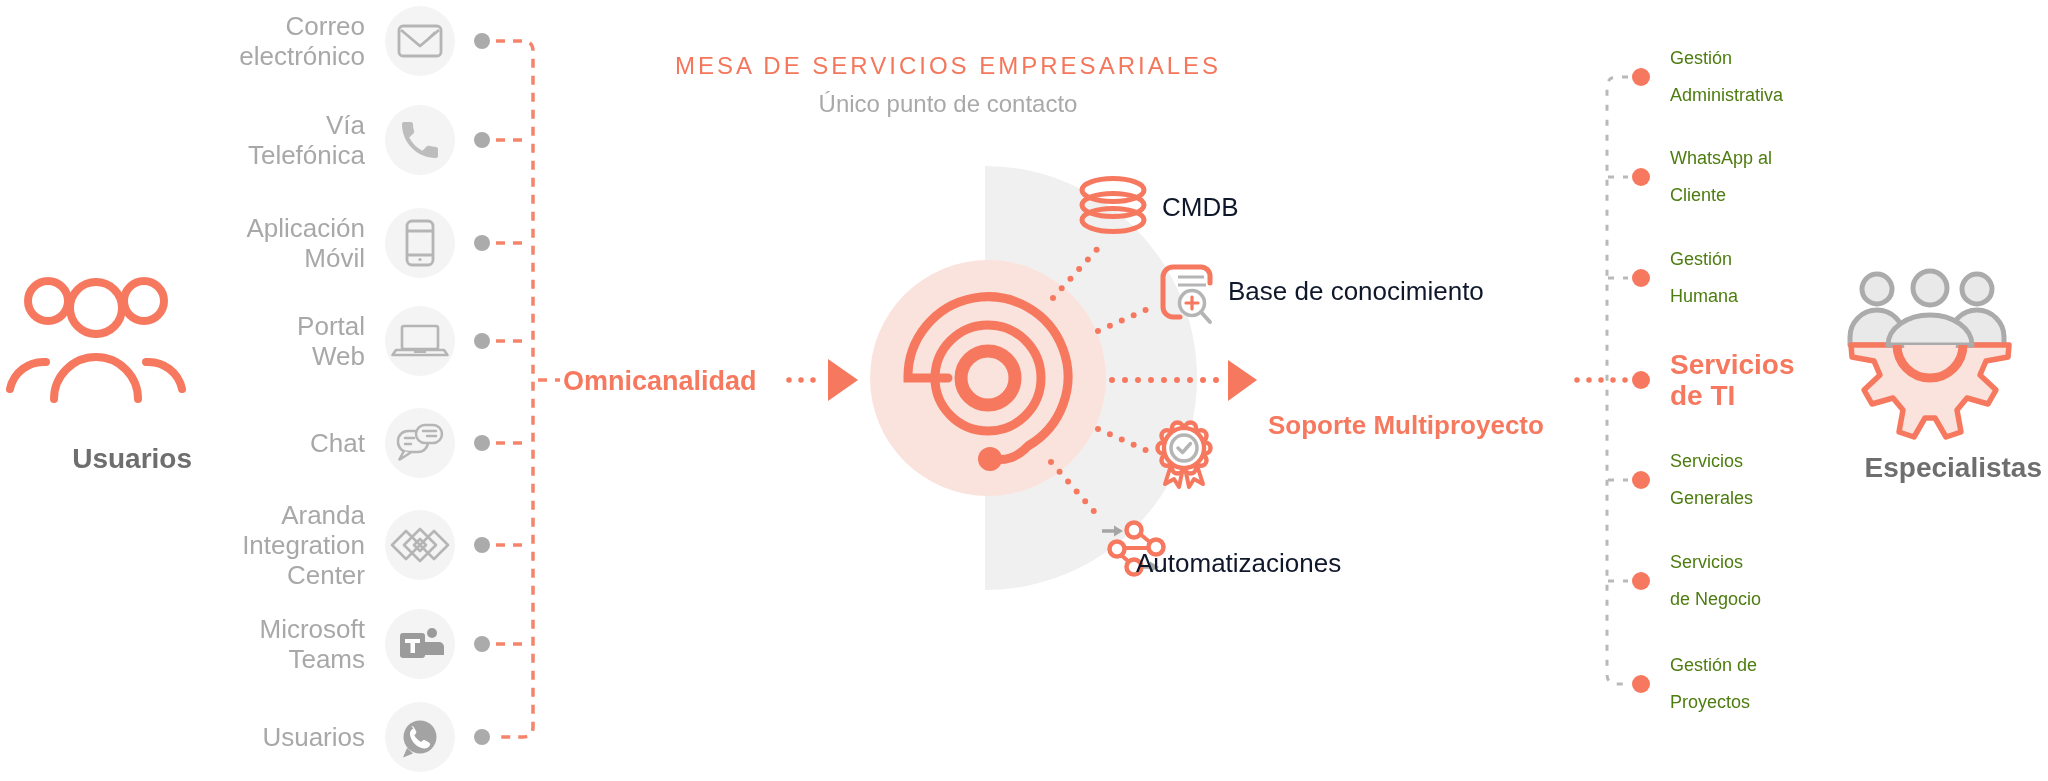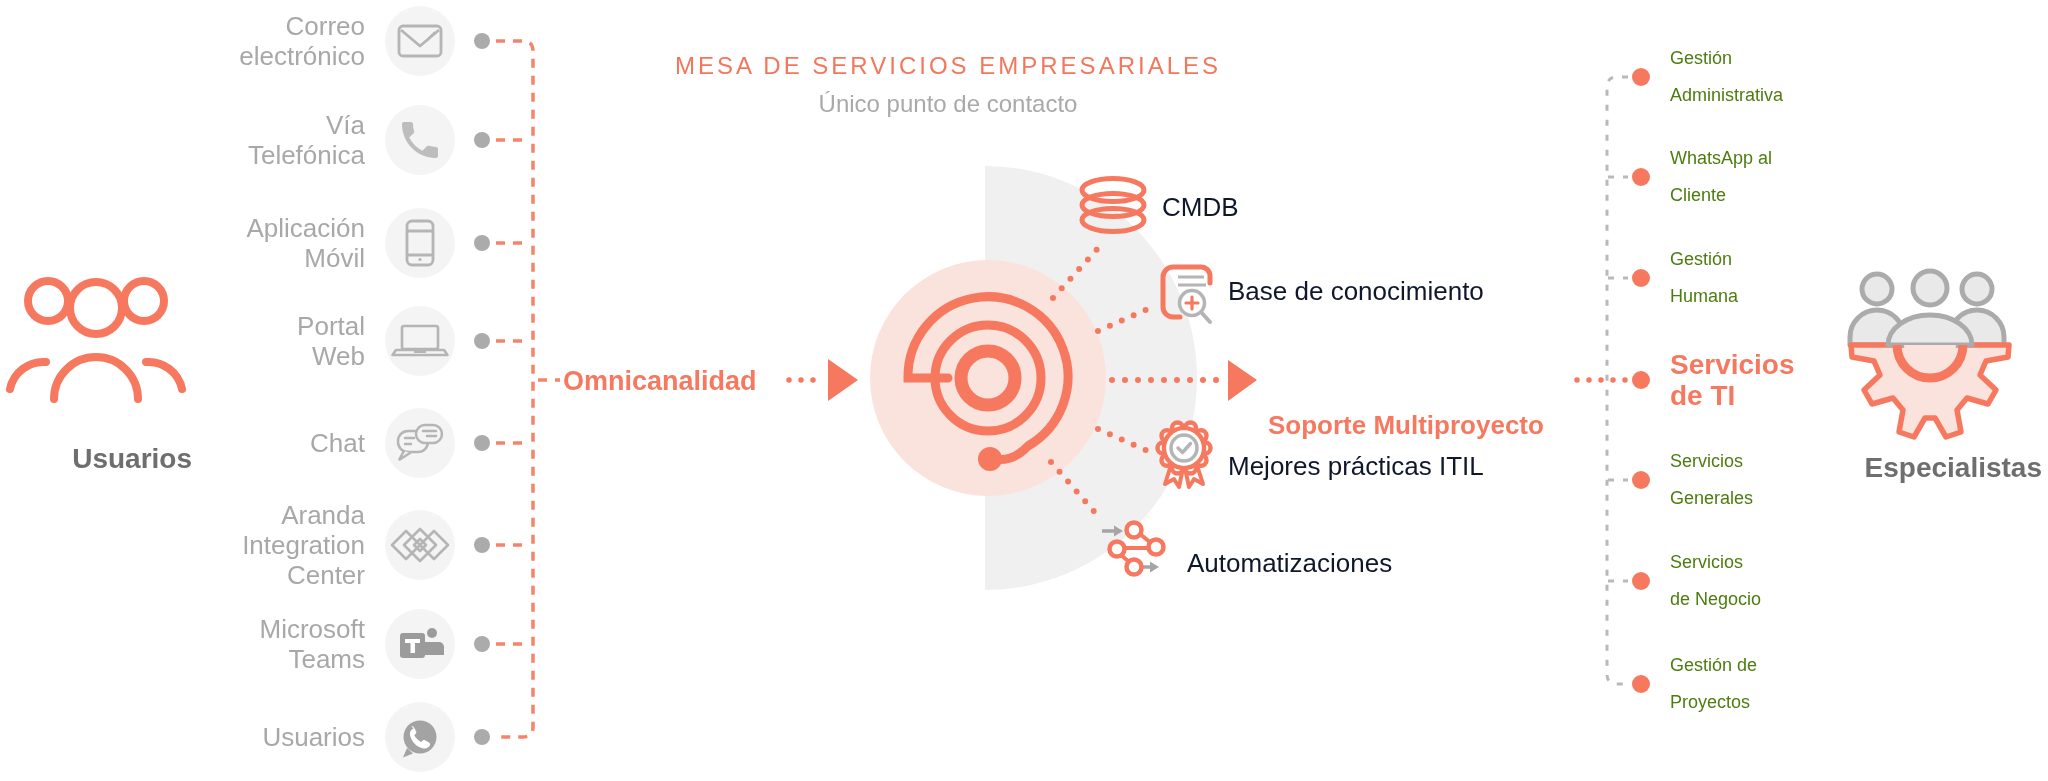--- a/index.html
+++ b/index.html
@@ -227,22 +227,21 @@
   <div class="txt ch" style="top:737px">Usuarios</div>
 
   <div class="txt grp users">Usuarios</div>
   <div class="txt grp specs">Especialistas</div>
 
   <div class="txt omni">Omnicanalidad</div>
   <div class="txt soporte">Soporte Multiproyecto</div>
 
   <div class="txt cap" style="left:1162px;top:207px">CMDB</div>
   <div class="txt cap" style="left:1228px;top:291px">Base de conocimiento</div>
-  <div class="txt cap" style="left:1228px;top:466px">Mejores prácticas ITIL</div>
-  <div class="txt cap" style="left:1187px;top:563px">Automatizaciones</div>
+  <div class="txt cap" style="left:1136px;top:563px">Automatizaciones</div>
 
   <div class="txt sp" style="top:77px">Gestión
 Administrativa</div>
   <div class="txt sp" style="top:177px">WhatsApp al
 Cliente</div>
   <div class="txt sp" style="top:278px">Gestión
 Humana</div>
   <div class="txt sp hl" style="top:380px">Servicios
 de TI</div>
   <div class="txt sp" style="top:480px">Servicios

